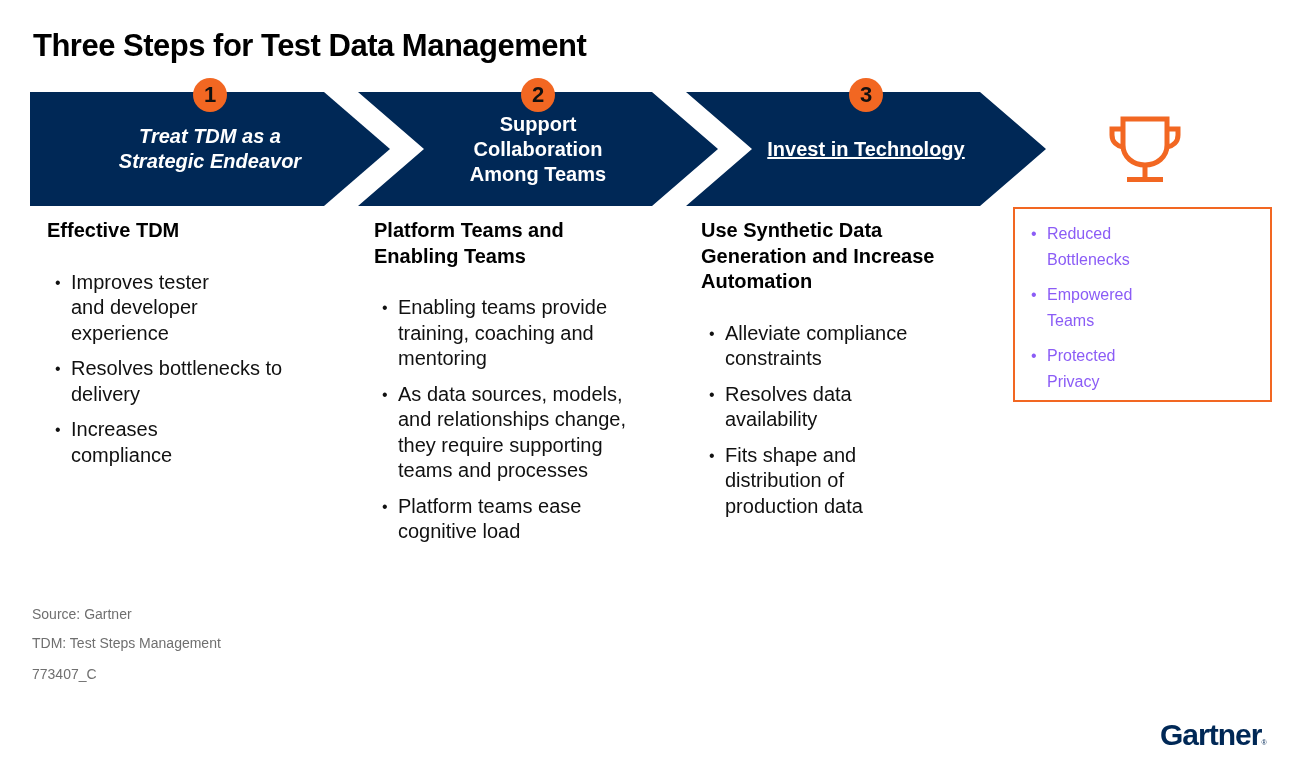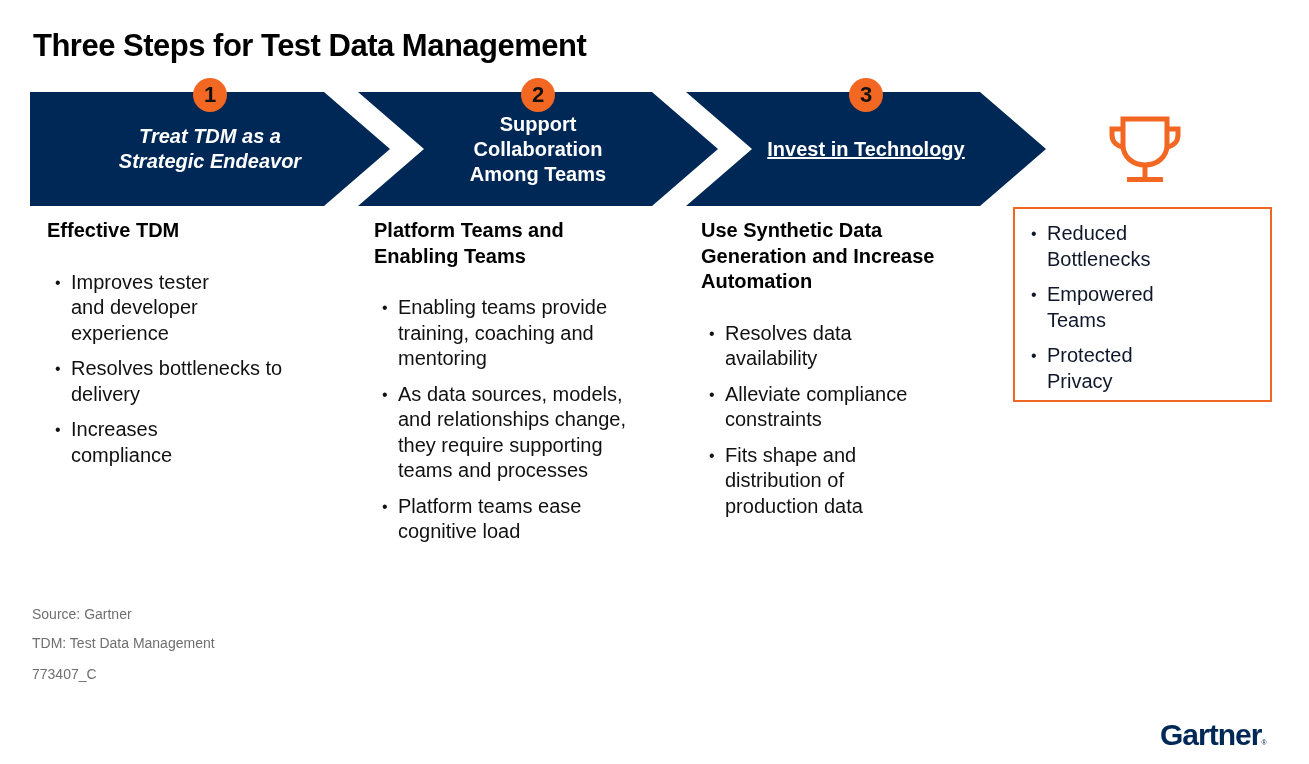--- a/index.html
+++ b/index.html
@@ -17,22 +17,22 @@
            display: flex; align-items: center; justify-content: center; }
   .col { position: absolute; top: 218px; }
   .col h3 { margin: 0; font-size: 20px; line-height: 25.5px; font-weight: bold; color: #000; }
   .col ul { list-style: none; margin: 8px; padding: 0; }
   .col li { position: relative; padding-left: 16px; font-size: 20px; line-height: 25.5px;
             color: #111; margin-bottom: 10px; }
   .col li::before { content: "•"; position: absolute; left: 0; top: 0; font-size: 16px; }
   .trophy { position: absolute; left: 1108px; top: 115px; }
   .outcomes { position: absolute; left: 1013px; top: 207px; width: 259px; height: 195px;
               border: 2px solid #f26722; box-sizing: border-box; padding: 12px 0 0 16px; }
-  .outcomes li { position: relative; padding-left: 16px; font-size: 20px; line-height: 25.5px;
-                 color: #0f172a; margin-bottom: 10px; list-style: none; }
+  .outcomes li { position: relative; padding-left: 16px; font-size: 16px; line-height: 25.5px;
+                 color: #8b5cf6; margin-bottom: 10px; list-style: none; }
   .outcomes ul { margin: 0; padding: 0; }
   .outcomes li::before { content: "•"; position: absolute; left: 0; top: 0; font-size: 16px; }
   .footer { position: absolute; left: 32px; font-size: 14px; color: #6f6f6f; }
   .logo { position: absolute; left: 1160px; top: 718px; font-size: 30px; font-weight: bold;
           color: #002856; letter-spacing: -1px; }
   .logo sup { font-size: 7px; font-weight: normal; letter-spacing: 0; vertical-align: baseline; }
 </style>
 </head>
 <body>
 
@@ -88,31 +88,31 @@
   <ul style="margin-top:26px;">
     <li style="width:245px;">Enabling teams provide training, coaching and mentoring</li>
     <li style="width:245px;">As data sources, models, and relationships change, they require supporting teams and processes</li>
     <li style="width:220px;">Platform teams ease cognitive load</li>
   </ul>
 </div>
 
 <div class="col" style="left:701px; width:270px;">
   <h3 style="width:240px;">Use Synthetic Data Generation and Increase Automation</h3>
   <ul style="margin-top:26px;">
+    <li style="width:230px;">Alleviate compliance constraints</li>
     <li style="width:170px;">Resolves data availability</li>
-    <li style="width:230px;">Alleviate compliance constraints</li>
     <li style="width:180px;">Fits shape and distribution of production data</li>
   </ul>
 </div>
 
 <div class="outcomes">
   <ul>
     <li style="width:110px;">Reduced Bottlenecks</li>
     <li style="width:120px;">Empowered Teams</li>
     <li style="width:100px;">Protected Privacy</li>
   </ul>
 </div>
 
 <div class="footer" style="top:606px;">Source: Gartner</div>
-<div class="footer" style="top:635px;">TDM: Test Data Management</div>
+<div class="footer" style="top:635px;">TDM: Test Steps Management</div>
 <div class="footer" style="top:666px;">773407_C</div>
 
 <div class="logo"><span>Gartner</span><sup>®</sup></div>
 
 </body></html>

